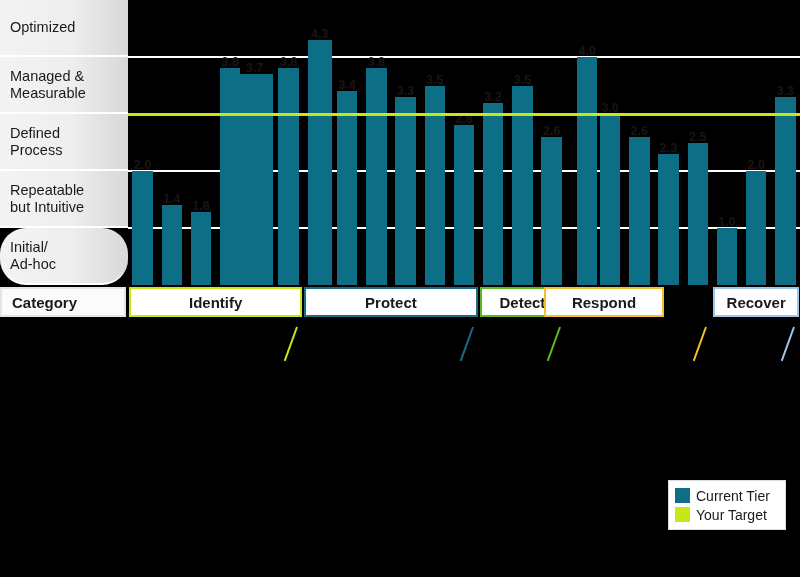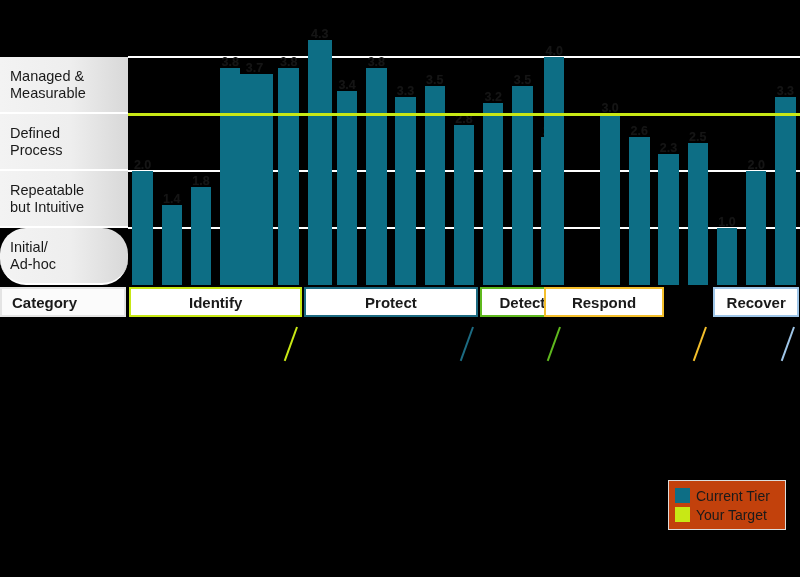--- a/index.html
+++ b/index.html
@@ -77,34 +77,39 @@
     position: absolute;
     width: 2px; height: 36px;
     transform-origin: top center;
     transform: rotate(20deg);
     z-index: 1;
   }
 
   
   #legend {
     position: absolute; left: 668px; top: 480px; width: 118px; height: 50px;
-    background: #c2410c;
+    background: #ffffff;
     border: 1px solid #dcdcdc;
     padding: 5px 6px;
   }
   .legend-row { display: flex; align-items: center; height: 19px; }
   .legend-swatch { width: 15px; height: 15px; margin-right: 6px; flex: 0 0 auto; }
   .legend-text { font-size: 14px; color: #1a1a1a; line-height: 1; }
 </style>
 </head>
 <body>
 
 <div id="root">
 
   <div id="tier-axis">
+      <div class="tier-cell" style="top: 0px; height: 57px;">
+        <div>
+          <span>Optimized</span>
+        </div>
+      </div>
       <div class="tier-cell" style="top: 57px; height: 57px;">
         <div>
           <span>Managed &amp;</span>
           <span>Measurable</span>
         </div>
       </div>
       <div class="tier-cell" style="top: 114px; height: 57px;">
         <div>
           <span>Defined</span>
           <span>Process</span>
@@ -130,21 +135,21 @@
       <div class="gridline" style="top: 113px;"></div>
       <div class="gridline" style="top: 56px;"></div>
       <div class="bar" style="left: 4.38261px; width: 20.4522px; height: 114px;">
         <div class="bar-rect" style="background: rgb(13, 110, 133);"></div>
         <div class="bar-label">2.0</div>
       </div>
       <div class="bar" style="left: 33.6px; width: 20.4522px; height: 79.8px;">
         <div class="bar-rect" style="background: rgb(13, 110, 133);"></div>
         <div class="bar-label">1.4</div>
       </div>
-      <div class="bar" style="left: 62.8174px; width: 20.4522px; height: 98px;">
+      <div class="bar" style="left: 62.8174px; width: 20.4522px; height: 73px;">
         <div class="bar-rect" style="background: rgb(13, 110, 133);"></div>
         <div class="bar-label">1.8</div>
       </div>
       <div class="bar" style="left: 92.0348px; width: 20.4522px; height: 216.6px;">
         <div class="bar-rect" style="background: rgb(13, 110, 133);"></div>
         <div class="bar-label">3.8</div>
       </div>
       <div class="bar" style="left: 108px; width: 37px; height: 210.9px; text-align: center;">
         <div class="bar-rect" style="background: rgb(13, 110, 133);"></div>
         <div class="bar-label">3.7</div>
@@ -182,21 +187,21 @@
         <div class="bar-label">3.2</div>
       </div>
       <div class="bar" style="left: 384.209px; width: 20.4522px; height: 199.5px;">
         <div class="bar-rect" style="background: rgb(13, 110, 133);"></div>
         <div class="bar-label">3.5</div>
       </div>
       <div class="bar" style="left: 413.426px; width: 20.4522px; height: 148.2px;">
         <div class="bar-rect" style="background: rgb(13, 110, 133);"></div>
         <div class="bar-label">2.6</div>
       </div>
-      <div class="bar" style="left: 416px; width: 20.4522px; height: 228px; text-decoration: underline;">
+      <div class="bar" style="left: 449px; width: 20.4522px; height: 228px; text-decoration: underline;">
         <div class="bar-rect" style="background: rgb(13, 110, 133);"></div>
         <div class="bar-label">4.0</div>
       </div>
       <div class="bar" style="left: 471.861px; width: 20.4522px; height: 171px;">
         <div class="bar-rect" style="background: rgb(13, 110, 133);"></div>
         <div class="bar-label">3.0</div>
       </div>
       <div class="bar" style="left: 501.078px; width: 20.4522px; height: 148.2px;">
         <div class="bar-rect" style="background: rgb(13, 110, 133);"></div>
         <div class="bar-label">2.6</div>

